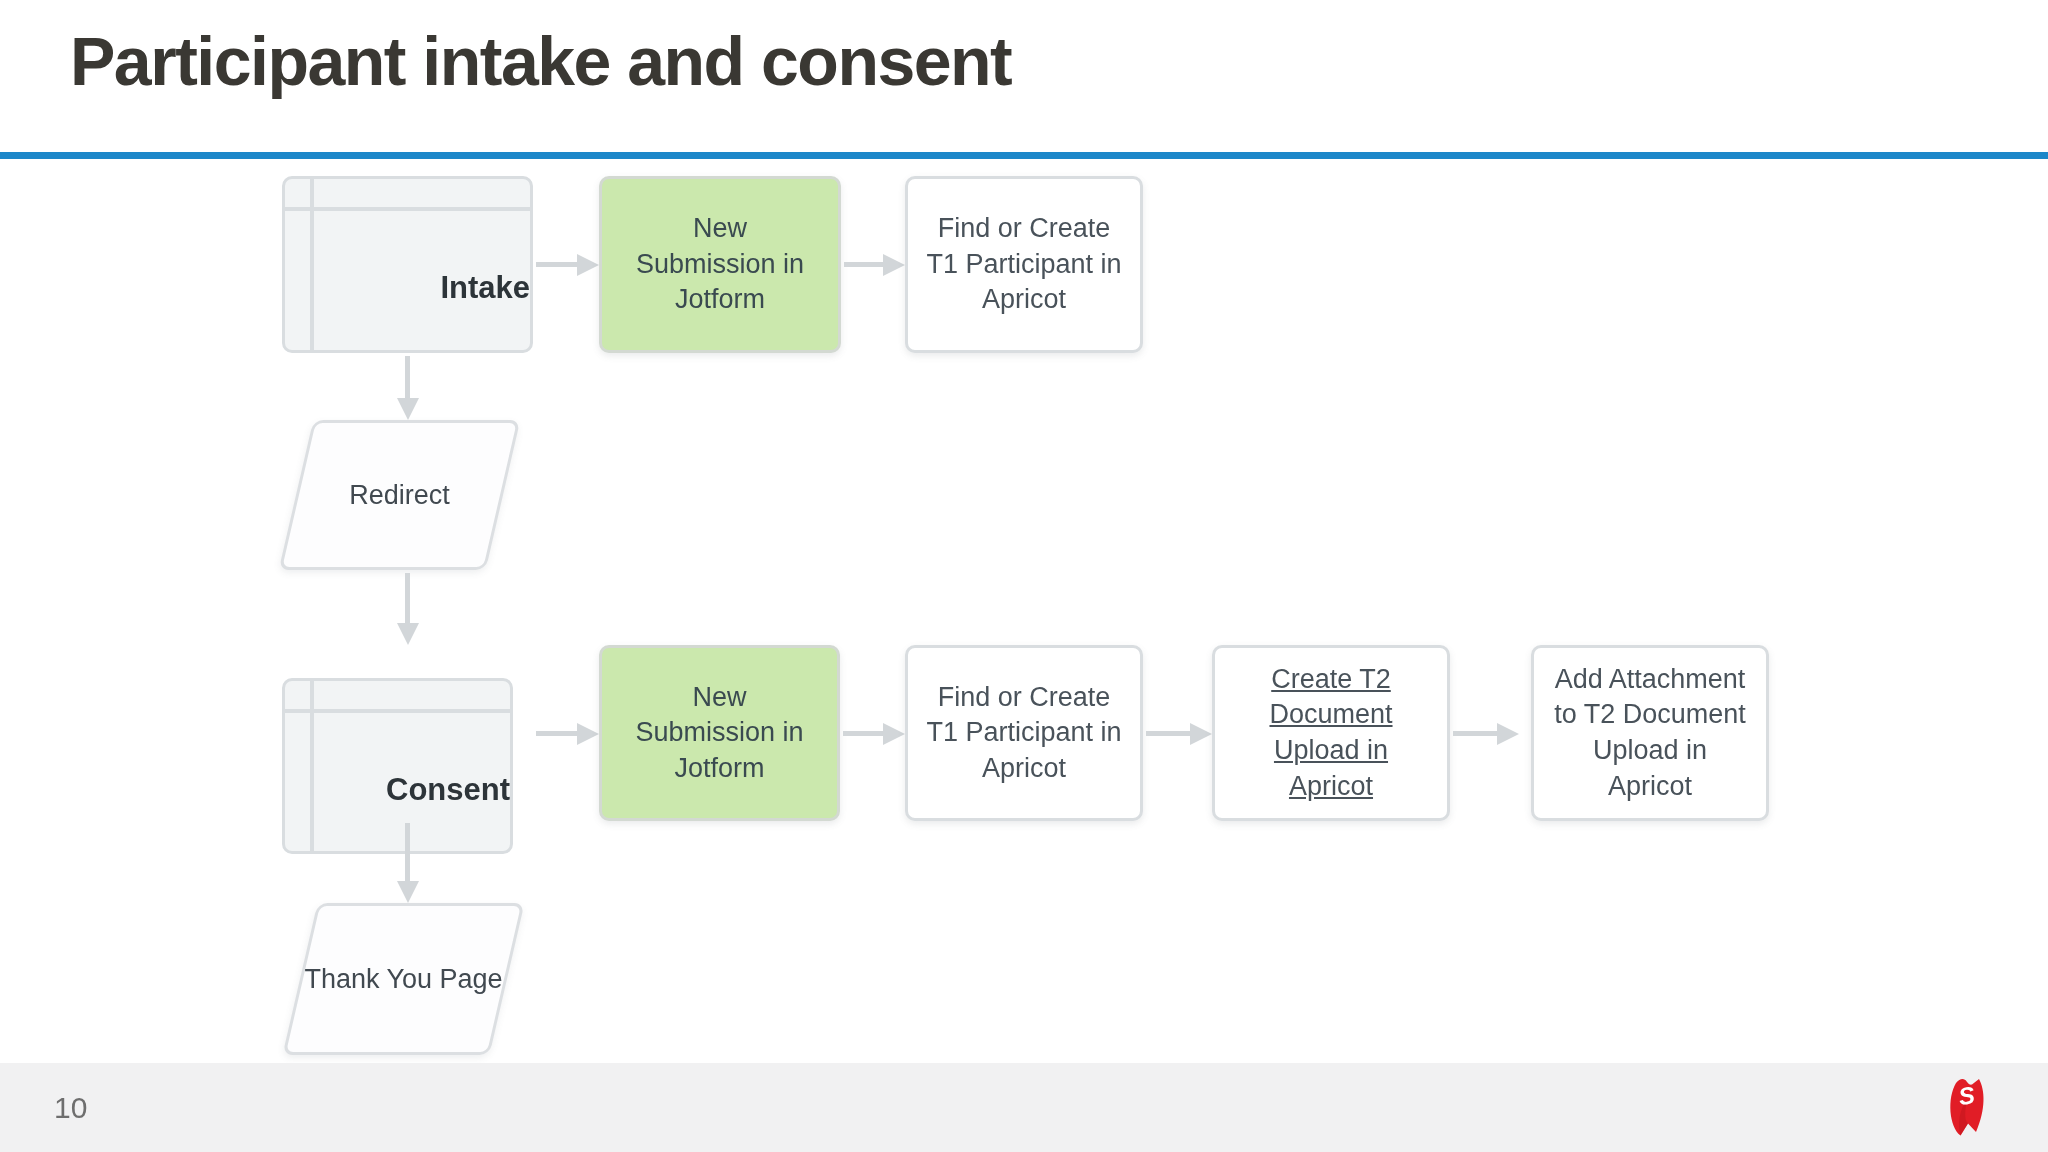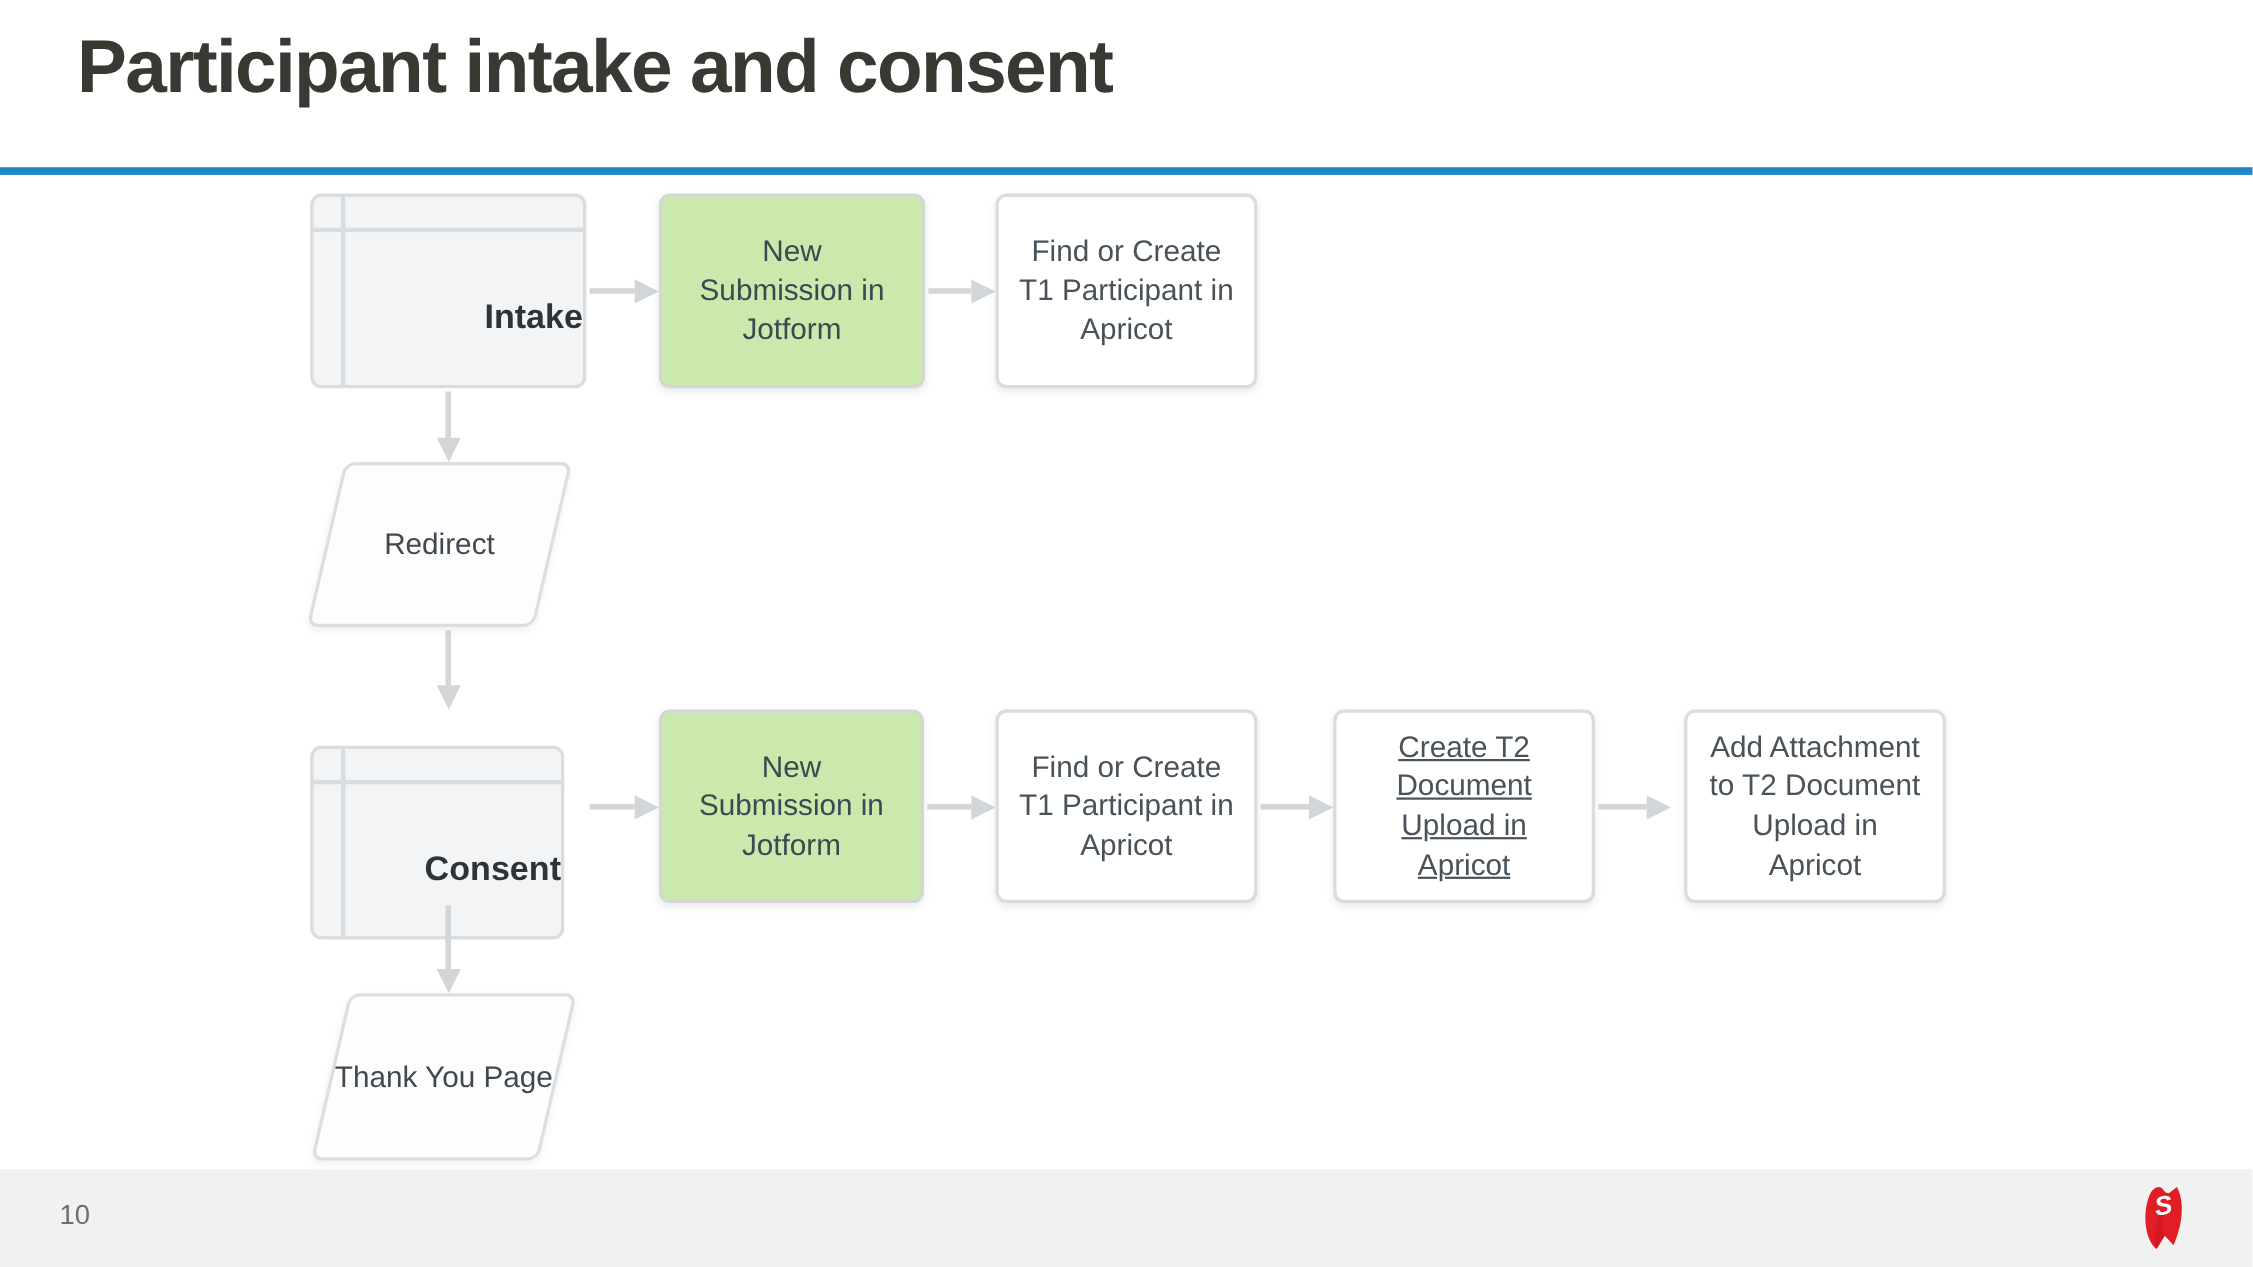--- a/index.html
+++ b/index.html
@@ -65,21 +65,21 @@
     border-top:22px solid var(--arrow,#d2d6d9);
     border-left:11px solid transparent; border-right:11px solid transparent;
   }
   
   .footer {
     position:absolute; left:0; top:1063px; width:100%; height:89px;
     background:#f1f1f2;
   }
   .page-number {
     position:absolute; left:54px; top:28px;
-    font-size:25px; color:#6e6e6e;
+    font-size:30px; color:#6e6e6e;
   }
   .logo { position:absolute; right:50px; top:12px; width:64px; height:66px; }
 </style>
 </head>
 <body>
 
 <div class="slide">
 
   <div class="title">Participant intake and consent</div>
   <div class="rule"></div>

